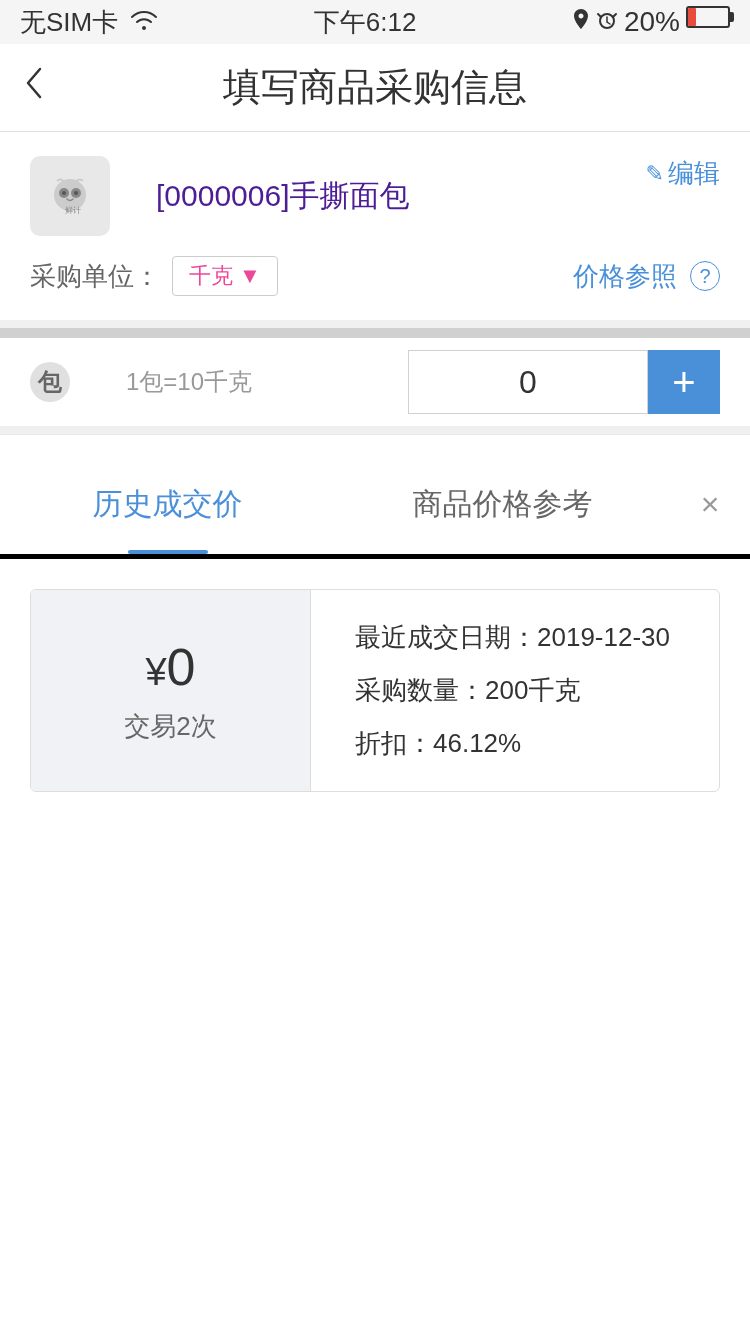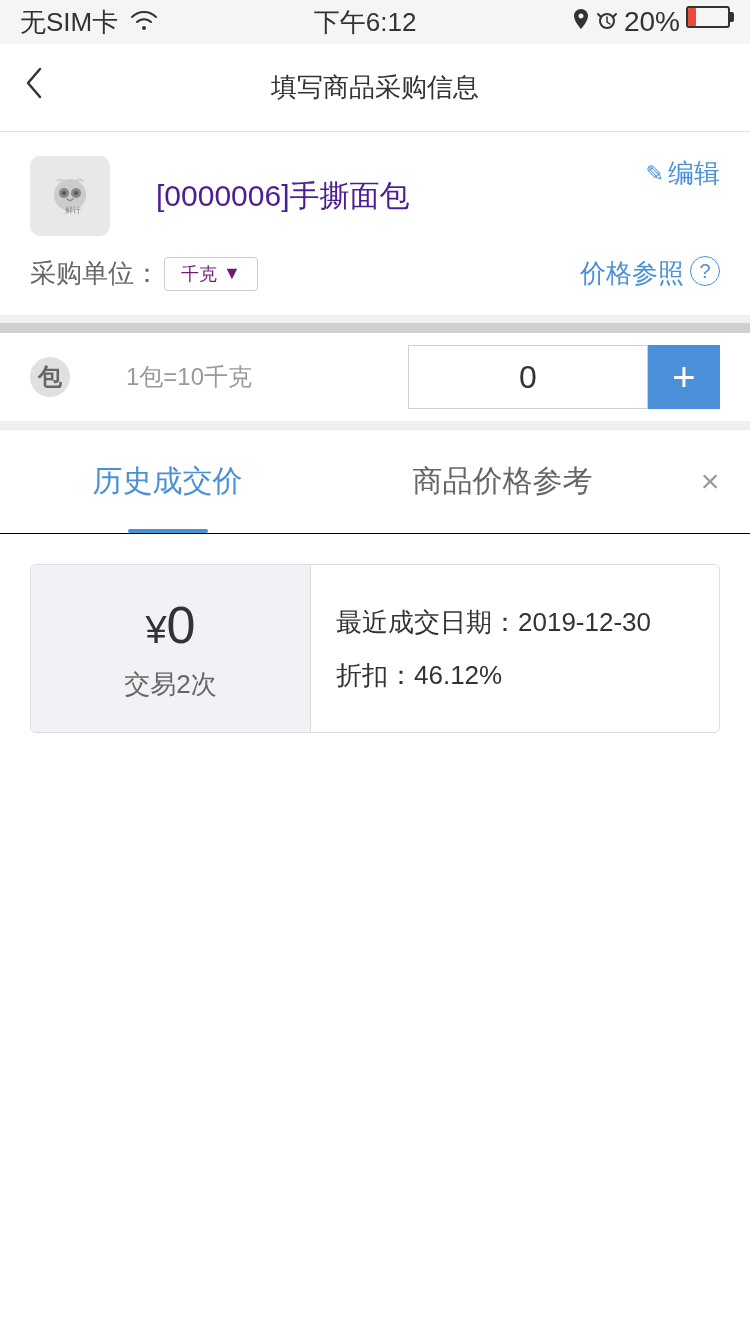--- a/index.html
+++ b/index.html
@@ -81,21 +81,21 @@
       border-bottom: 1px solid #e0e0e0;
     }
     .nav-back {
       position: absolute;
       left: 24px;
       font-size: 36px;
       color: #333;
       cursor: pointer;
     }
     .nav-title {
-      font-size: 26px;
+      font-size: 38px;
       color: #333;
       font-weight: 500;
     }
 
     
     .product-section {
       background: #fff;
       padding: 24px 30px;
       margin-bottom: 8px;
     }
@@ -145,40 +145,41 @@
     }
 
     .product-meta {
       display: flex;
       align-items: center;
       justify-content: space-between;
     }
     .unit-row {
       display: flex;
       align-items: center;
-      gap: 4px;
+      gap: 12px;
       font-size: 26px;
       color: #666;
     }
     .unit-select {
       border: 1px solid #ccc;
       border-radius: 4px;
       padding: 4px 16px;
-      font-size: 18px;
-      color: #701a75;
+      font-size: 22px;
+      color: #ec4899;
       background: #fff;
       display: flex;
       align-items: center;
       gap: 6px;
     }
     .price-ref {
       color: #4a90d9;
       font-size: 26px;
       display: flex;
-      gap: 6px;
+      align-items: center;
+      gap: 13px;
     }
     .help-circle {
       width: 30px;
       height: 30px;
       border: 1.5px solid #4a90d9;
       border-radius: 50%;
       display: inline-flex;
       align-items: center;
       justify-content: center;
       font-size: 20px;
@@ -254,22 +255,23 @@
 
     
     .tabs-container {
       background: #fff;
       border-top: 1px solid #e8e8e8;
     }
     .tabs-header {
       display: flex;
       align-items: center;
       height: 104px;
-      border-bottom: 1px solid #000000;
+      border-bottom: 5px solid #000000;
       position: relative;
+      margin-top: 20px;
     }
     .tab-item {
       flex: 1;
       display: flex;
       flex-direction: column;
       align-items: center;
       justify-content: center;
       height: 100%;
       font-size: 30px;
       cursor: pointer;
@@ -328,21 +330,21 @@
     .card-price-symbol {
       font-size: 38px;
     }
     .card-tx-count {
       font-size: 26px;
       color: #666;
       margin-top: 12px;
     }
     .card-right {
       flex: 1;
-      padding: 28px 25px;
+      padding: 28px 44px;
       display: flex;
       flex-direction: column;
       justify-content: center;
       gap: 14px;
     }
     .card-detail-row {
       font-size: 26px;
       color: #333;
       line-height: 1.5;
     }
@@ -481,19 +483,22 @@
       <div class="card-price">
         <span class="card-price-symbol">¥</span><span>0</span>
       </div>
       <div class="card-tx-count">交易2次</div>
     </div>
     <div class="card-right">
       <div class="card-detail-row">
         <span>最近成交日期：</span><span>2019-12-30</span>
       </div>
       <div class="card-detail-row">
+        <span>采购数量：</span><span>200千克</span>
+      </div>
+      <div class="card-detail-row">
         <span>折扣：</span><span>46.12%</span>
       </div>
     </div>
   </div>
 
   <div class="content-area"></div>
 </div>
 
 </body></html>

